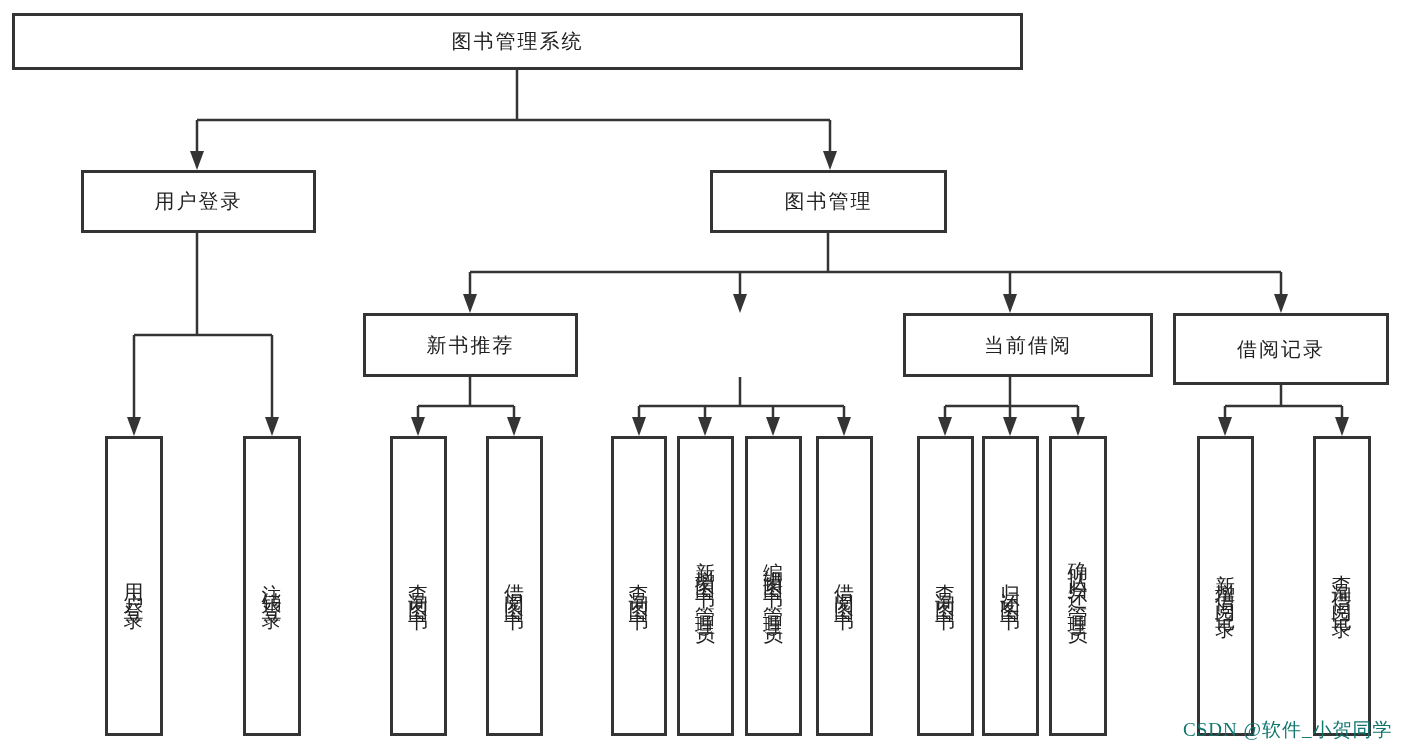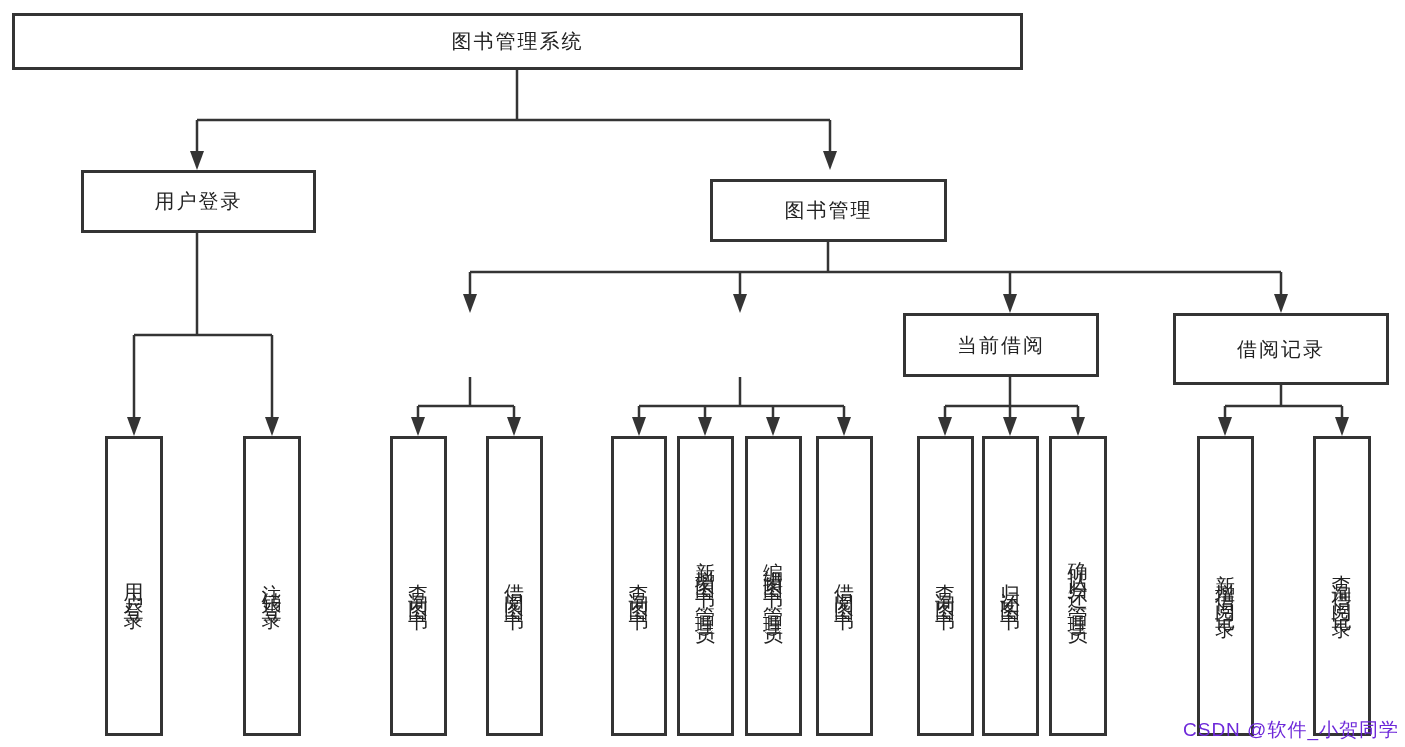--- a/index.html
+++ b/index.html
@@ -1,21 +1,21 @@
 <!DOCTYPE html>
 <html><head>
 <meta charset="utf-8">
 <style>
   html, body { margin: 0; padding: 0; background: #ffffff; }
   .canvas {
     position: relative;
     width: 1405px;
     height: 747px;
     background: #ffffff;
-    font-family: Liberation Sans, sans-serif;
+    font-family: Liberation Serif, serif;
     overflow: hidden;
   }
   .wires {
     position: absolute;
     left: 0; top: 0;
     width: 1405px; height: 747px;
     z-index: 1;
   }
   .box {
     position: absolute;
@@ -39,21 +39,21 @@
     font-size: 20px;
     letter-spacing: 9px;
     line-height: 1.1;
     white-space: nowrap;
   }
   .watermark {
     position: absolute;
     left: 1183px;
     top: 717px;
     font-size: 19px;
-    color: #6d28d9;
+    color: #0f766e;
     letter-spacing: 1px;
     white-space: nowrap;
     z-index: 3;
   }
 </style>
 </head>
 <body>
 
 <div class="canvas">
 
@@ -97,25 +97,28 @@
     </g>
   </svg>
 
   <div class="box h-box" style="left:12px; top:13px; width:1011px; height:57px;">
     <span>图书管理系统</span>
   </div>
 
   <div class="box h-box" style="left:81px; top:170px; width:235px; height:63px;">
     <span>用户登录</span>
   </div>
-  <div class="box h-box" style="left:710px; top:179px; width:237px; height:63px;">
+  <div class="box h-box" style="left:710px; top:170px; width:237px; height:63px;">
     <span>图书管理</span>
   </div>
 
-  <div class="box h-box" style="left:903px; top:313px; width:196px; height:64px;">
+  <div class="box h-box" style="left:363px; top:313px; width:215px; height:64px;">
+    <span>新书推荐</span>
+  </div>
+  <div class="box h-box" style="left:903px; top:313px; width:250px; height:64px;">
     <span>当前借阅</span>
   </div>
   <div class="box h-box" style="left:1173px; top:313px; width:216px; height:72px;">
     <span>借阅记录</span>
   </div>
 
   <div class="box v-box" style="left:105px; top:436px; width:58px; height:300px;">
     <span>用户登录</span>
   </div>
   <div class="box v-box" style="left:243px; top:436px; width:58px; height:300px;">

